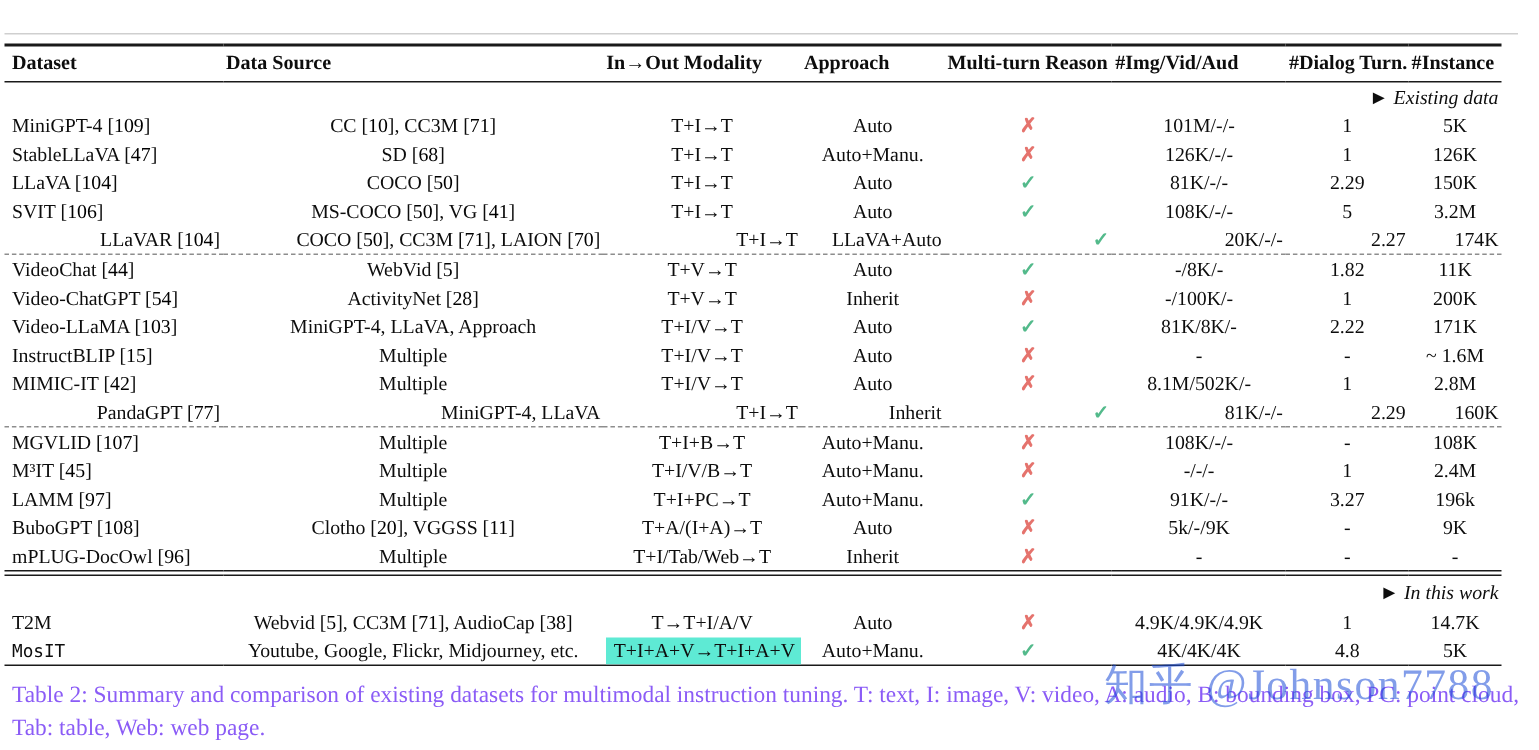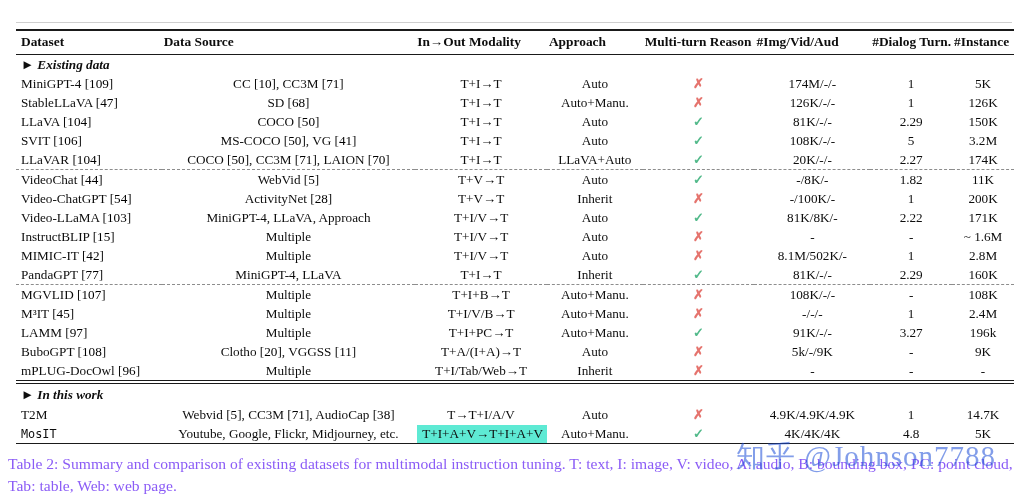--- a/index.html
+++ b/index.html
@@ -4,21 +4,21 @@
 <style>
   html, body {
     margin: 0; padding: 0;
     width: 1026px; height: 500px;
     background: #ffffff;
     font-family: "Liberation Serif", serif;
     position: relative;
     overflow: hidden;
   }
   .figure { position: absolute; top: 0; left: 0; width: 1026px; height: 500px; }
-  .table-zone { margin: 22px 14px 0 16px; }
+  .table-zone { margin: 22px 14px 0 3px; }
   .hairline { border-top: 1px solid #cfcfcf; margin-bottom: 6px; }
   table {
     border-collapse: collapse;
     table-layout: fixed;
     width: 998px;
     font-size: 13.2px;
     color: #0d0d0d;
     border-top: 2px solid #1a1a1a;
     border-bottom: 1.6px solid #1a1a1a;
   }
@@ -41,28 +41,28 @@
   td {
     padding: 0 2px;
     height: 19px;
     line-height: 18px;
     text-align: center;
     white-space: nowrap;
     overflow: hidden;
   }
   th:first-child, td:first-child { text-align: left; padding-left: 5px; }
   tr.sec td {
-    font-weight: bold;
+    font-weight: normal;
     font-style: italic;
-    text-align: left;
+    text-align: right;
     padding-left: 5px;
     height: 19px;
   }
   tr.sec-double td { border-top: 4px double #1a1a1a; height: 21px; }
-  tr.dashed td { border-bottom: 1.2px dashed #8d8d8d; }
+  tr.dashed td { border-bottom: 1.2px dashed #8d8d8d; text-align: right; }
   .cite { color: #000000; }
   .mark-check { color: #53ba8b; font-weight: bold; }
   .mark-cross { color: #e5736d; font-weight: bold; }
   .hl { background: #5eead4; display: inline-block; padding: 0 5px; }
   .mono { font-family: "DejaVu Sans Mono", monospace; font-size: 11.8px; }
   .caption {
     margin: 9px 6px 0 8px;
     width: 1012px;
     font-size: 15.6px;
     line-height: 1.42;
@@ -112,21 +112,21 @@
       <tbody>
           <tr class="sec">
             <td colspan="8">► Existing data</td>
           </tr>
           <tr>
             <td>MiniGPT-4 [<span class="cite">109</span>]</td>
             <td>CC [<span class="cite">10</span>], CC3M [<span class="cite">71</span>]</td>
             <td>T+I→T</td>
             <td>Auto</td>
             <td><span class="mark-cross">✗</span></td>
-            <td>174M/-/-</td>
+            <td>101M/-/-</td>
             <td>1</td>
             <td>5K</td>
           </tr>
           <tr>
             <td>StableLLaVA [<span class="cite">47</span>]</td>
             <td>SD [<span class="cite">68</span>]</td>
             <td>T+I→T</td>
             <td>Auto+Manu.</td>
             <td><span class="mark-cross">✗</span></td>
             <td>126K/-/-</td>

